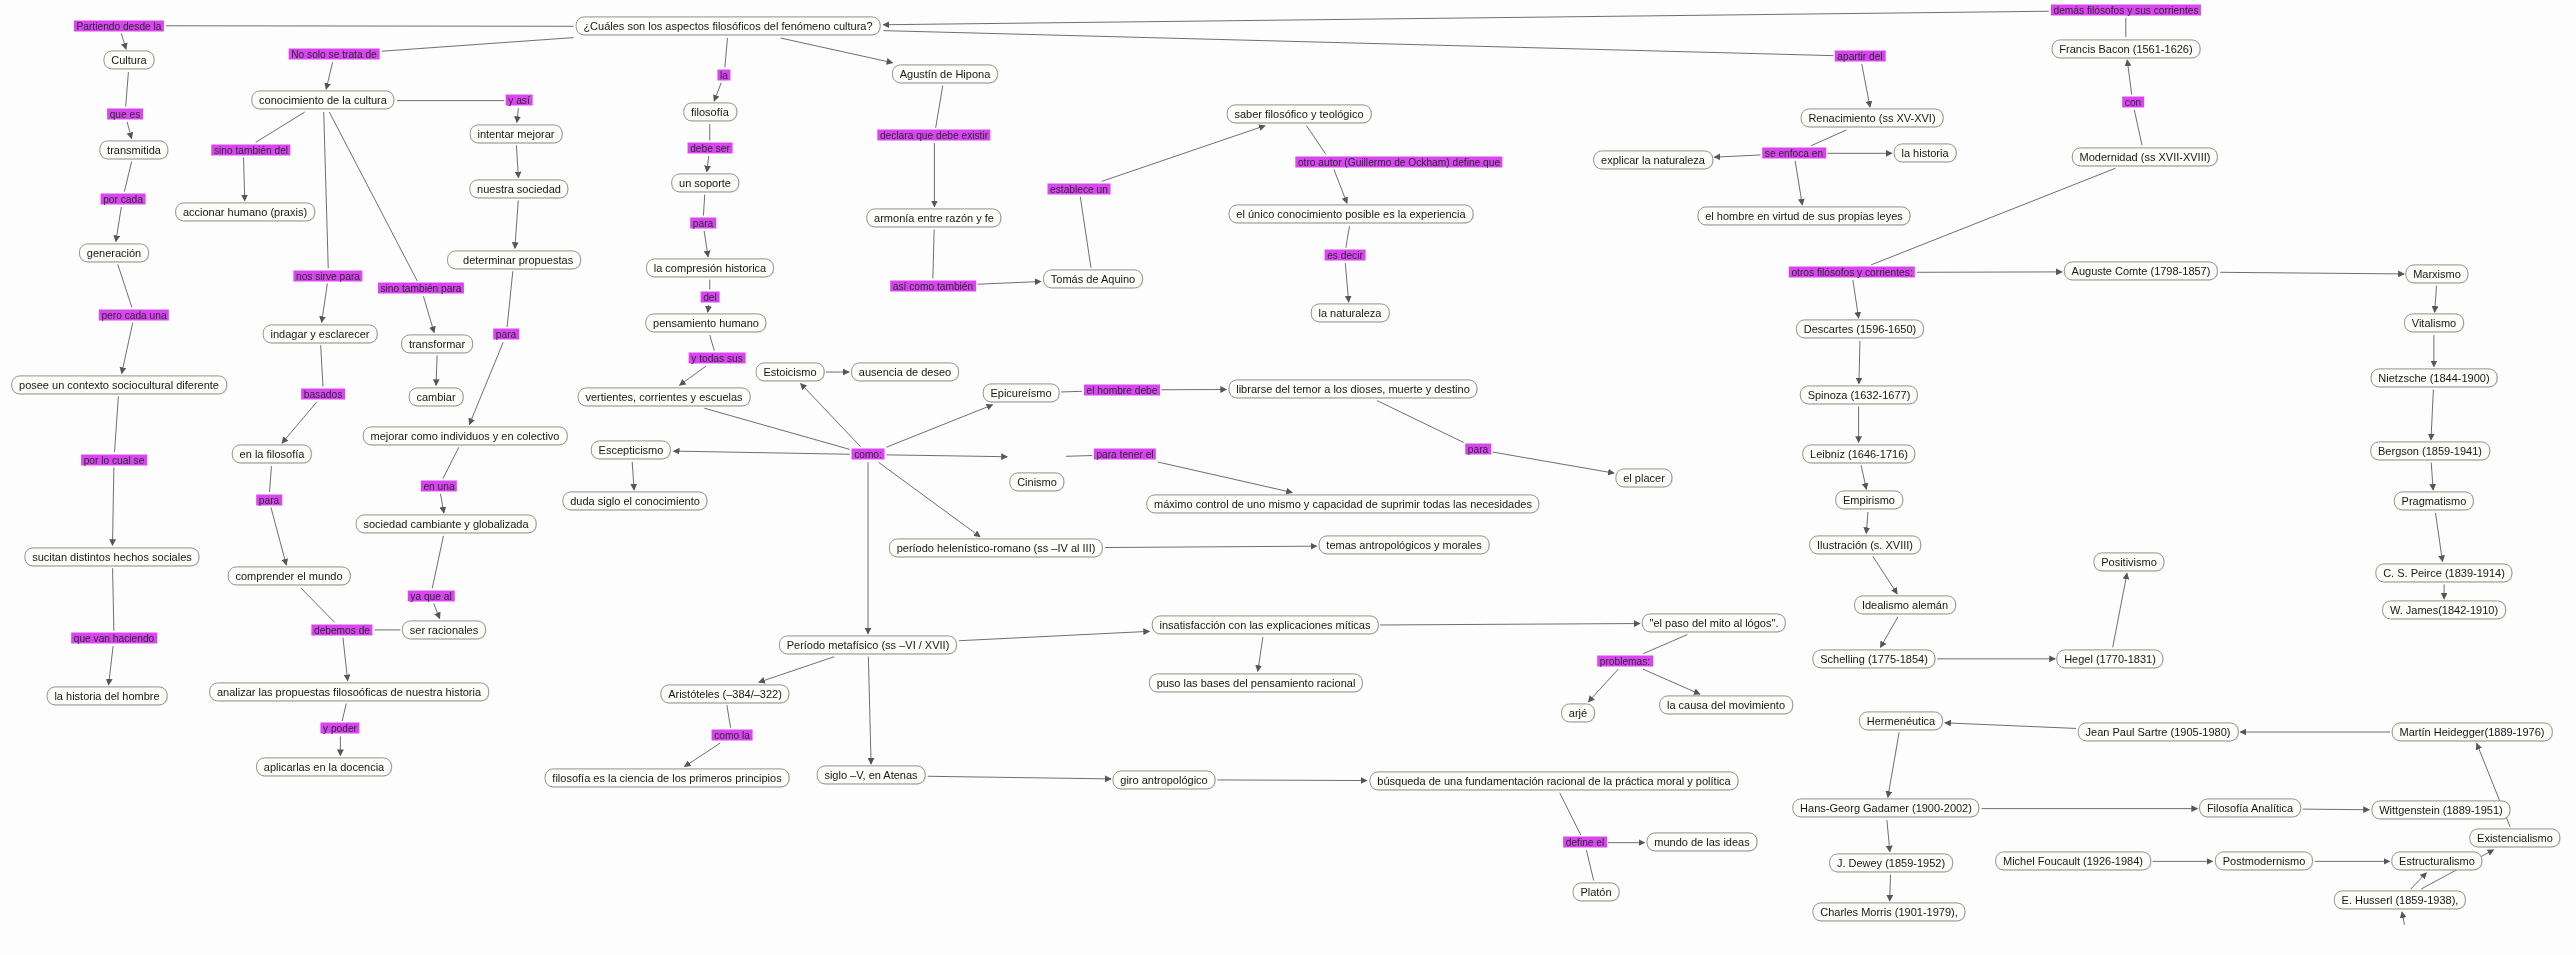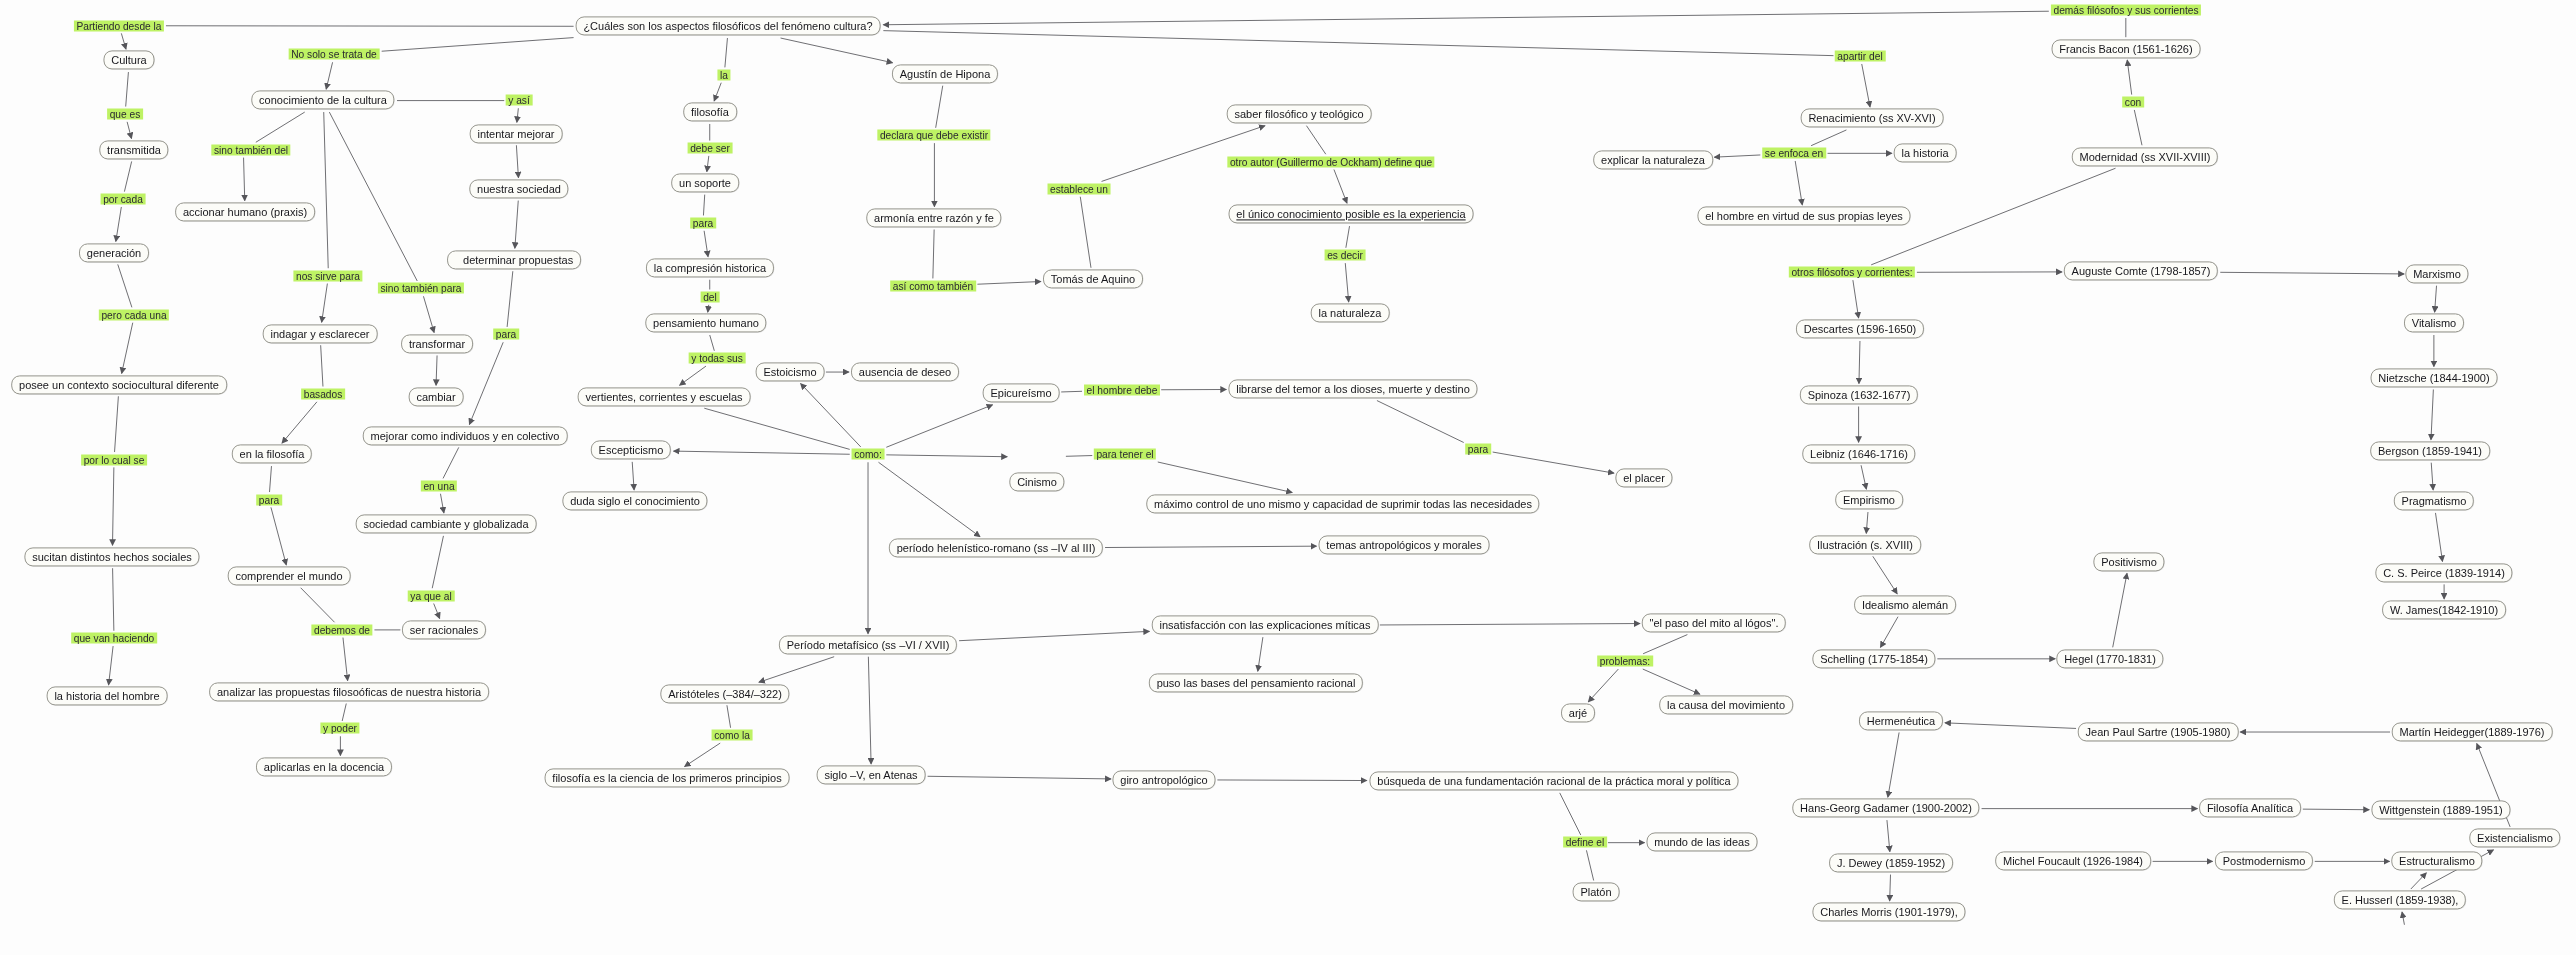--- a/index.html
+++ b/index.html
@@ -27,21 +27,21 @@
   .node.box {
     background: #fcfcf8;
     border: 0.9px solid #97978f;
     border-radius: 8.5px;
     padding: 2.6px 6.8px;
     font-size: 11px;
     color: #17171c;
     box-shadow: 0.4px 0.4px 0 rgba(0,0,0,0.12);
   }
   .node.label {
-    background: #bef264;
+    background: #d946ef;
     padding: 0 2.6px;
     font-size: 10.2px;
     color: #2a2a30;
   }
 </style>
 </head>
 <body>
 
 <div id="map-canvas" style="width: 2576px; height: 956px; background: rgb(253, 253, 253);">
   <svg id="edge-layer" xmlns="http://www.w3.org/2000/svg" width="2576" height="956" viewBox="0 0 3027 1123">
@@ -265,22 +265,22 @@
     <div class="node label" style="left: 1585px; top: 842px;">define el</div>
     <div class="node box" style="left: 1702px; top: 842px;">mundo de las ideas</div>
     <div class="node box" style="left: 1596px; top: 892px;">Platón</div>
     <div class="node box" style="left: 945px; top: 74px;">Agustín de Hipona</div>
     <div class="node label" style="left: 934px; top: 135px;">declara que debe existir</div>
     <div class="node box" style="left: 934px; top: 218px;">armonía entre razón y fe</div>
     <div class="node label" style="left: 933px; top: 286px;">así como también</div>
     <div class="node box" style="left: 1093px; top: 279px;">Tomás de Aquino</div>
     <div class="node label" style="left: 1079px; top: 189px;">establece un</div>
     <div class="node box" style="left: 1299px; top: 114px;">saber filosófico y teológico</div>
-    <div class="node label" style="left: 1331px; top: 162px;">otro autor (Guillermo de Ockham) define que</div>
-    <div class="node box" style="left: 1351px; top: 214px; text-decoration: underline;">el único conocimiento posible es la experiencia</div>
+    <div class="node label" style="left: 1399px; top: 162px;">otro autor (Guillermo de Ockham) define que</div>
+    <div class="node box" style="left: 1351px; top: 214px;">el único conocimiento posible es la experiencia</div>
     <div class="node label" style="left: 1345px; top: 255px;">es decir</div>
     <div class="node box" style="left: 1350px; top: 313px;">la naturaleza</div>
     <div class="node label" style="left: 1860px; top: 56px;">apartir del</div>
     <div class="node box" style="left: 1872px; top: 118px;">Renacimiento (ss XV-XVI)</div>
     <div class="node box" style="left: 1653px; top: 160px;">explicar la naturaleza</div>
     <div class="node label" style="left: 1794px; top: 153px;">se enfoca en</div>
     <div class="node box" style="left: 1925px; top: 153px;">la historia</div>
     <div class="node box" style="left: 1804px; top: 216px;">el hombre en virtud de sus propias leyes</div>
     <div class="node label" style="left: 2126px; top: 10.2px;">demás filósofos y sus corrientes</div>
     <div class="node box" style="left: 2126px; top: 49px;">Francis Bacon (1561-1626)</div>

